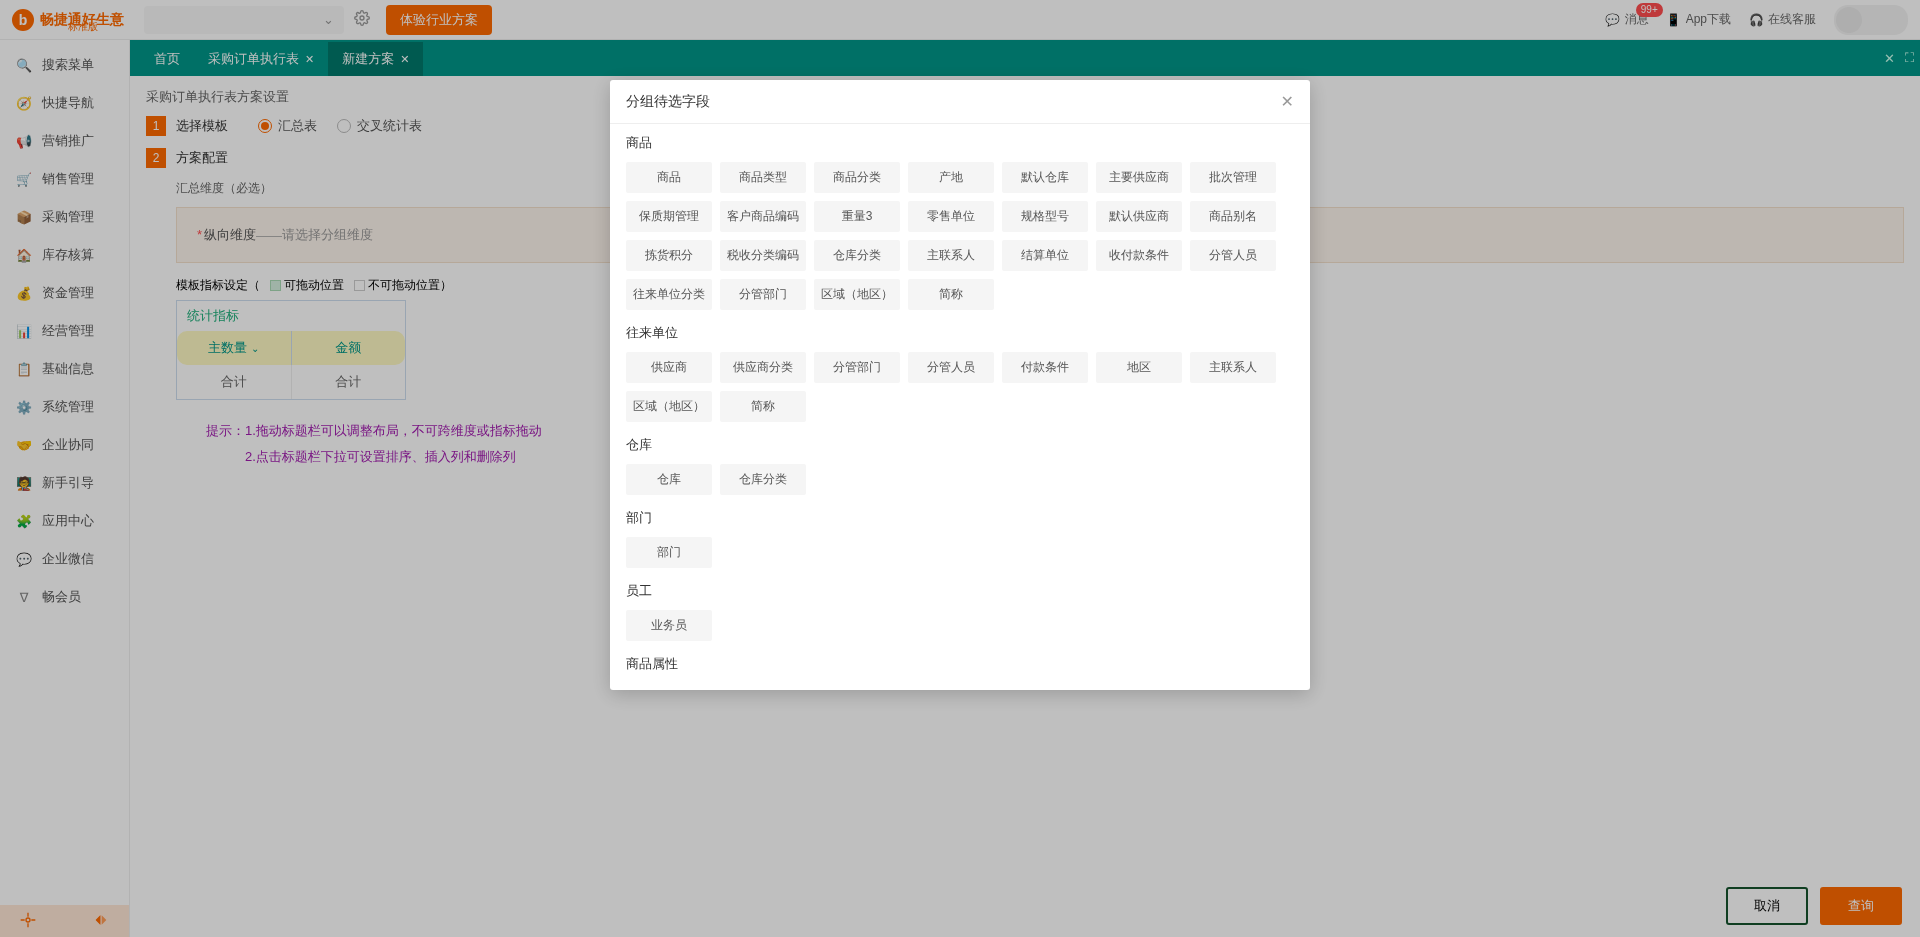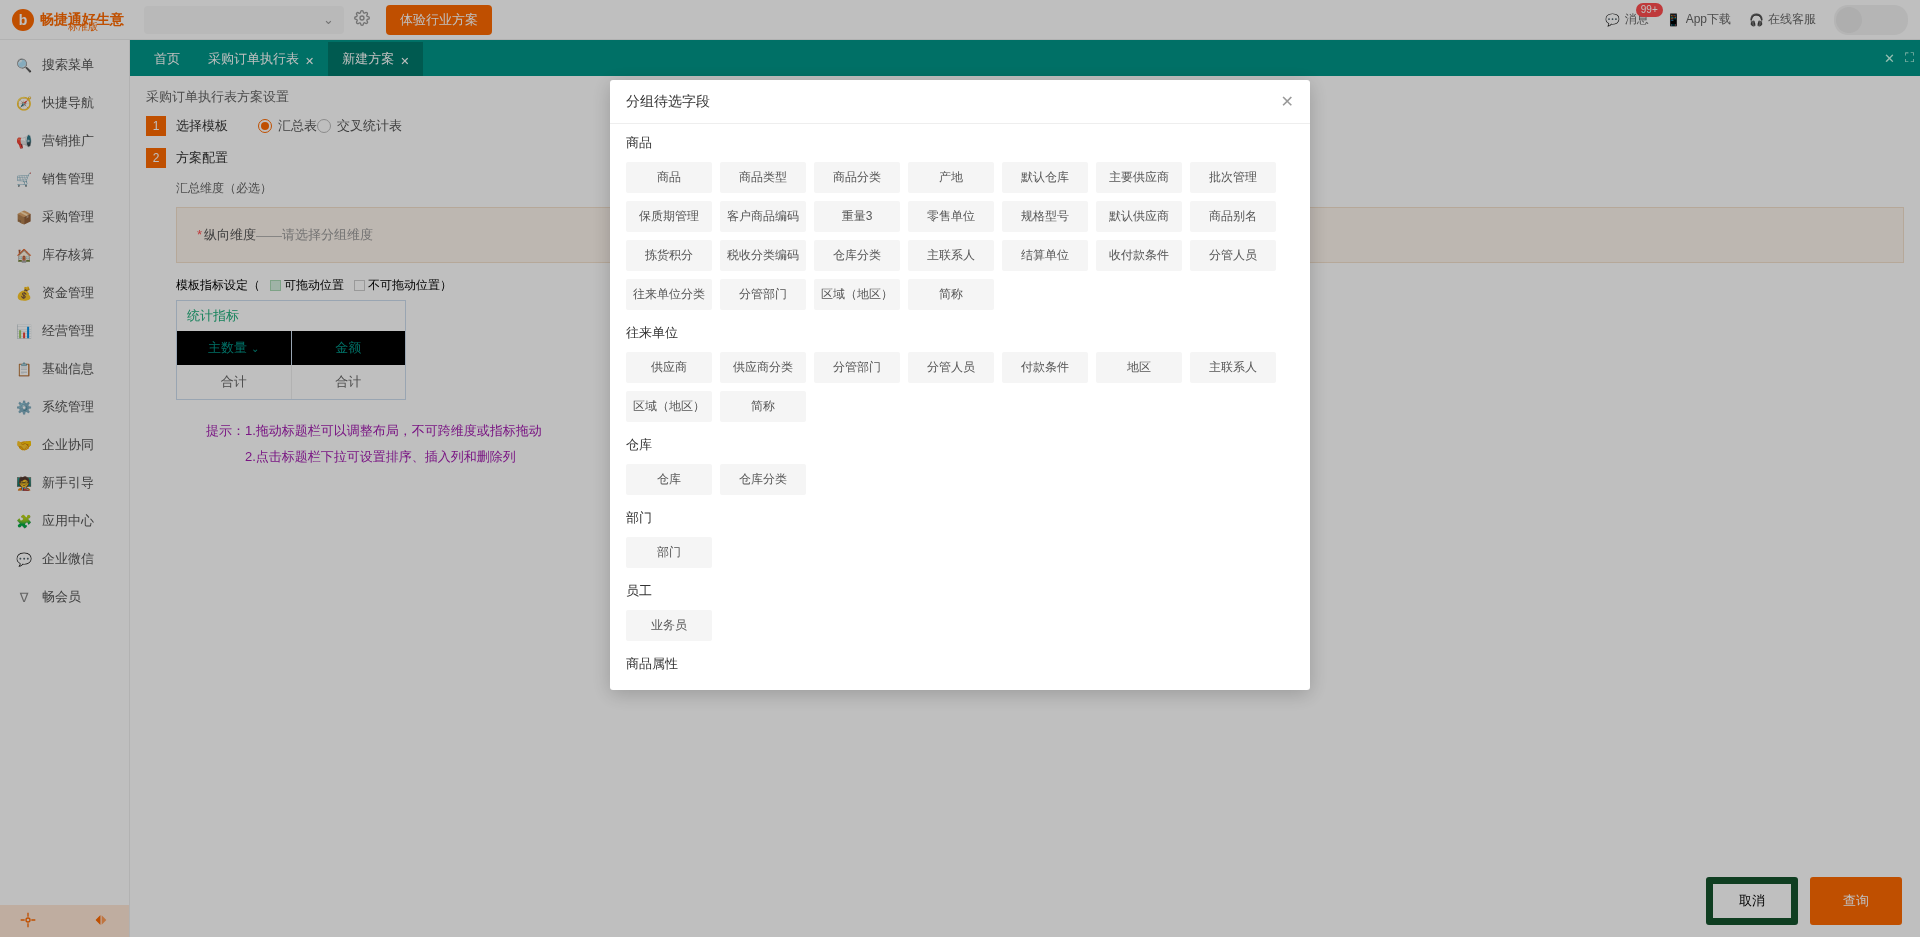--- a/index.html
+++ b/index.html
@@ -26,64 +26,64 @@
 
 .body { flex: 1; display: flex; min-height: 0; }
 .sidebar { width: 130px; background: #fff; border-right: 1px solid #eee; padding-top: 6px; display: flex; flex-direction: column; }
 .sidebar .sb-list { flex: 1; }
 .sb-item { display: flex; align-items: center; gap: 10px; padding: 10px 16px; color: #555; cursor: pointer; font-size: 13px; }
 .sb-item .ico { width: 16px; height: 16px; display: inline-flex; align-items: center; justify-content: center; color: #888; }
 .sb-bottom { height: 32px; background: #ffe7d6; display: flex; align-items: center; justify-content: space-between; padding: 0 20px; color: #ff6a00; }
 
 .main { flex: 1; display: flex; flex-direction: column; min-width: 0; }
 .tabs { height: 36px; background: #009688; display: flex; align-items: flex-end; color: #fff; padding-left: 10px; position: relative; }
-.tab { padding: 8px 14px; font-size: 13px; cursor: pointer; display: flex; align-items: flex-end; gap: 6px; }
+.tab { padding: 8px 14px; font-size: 13px; cursor: pointer; display: flex; align-items: center; gap: 6px; }
 .tab.active { background: #00796b; }
 .tab .close { font-size: 11px; }
 .tabs-right { position: absolute; right: 6px; top: 0; height: 100%; display: flex; align-items: center; gap: 10px; color: #cfe; }
 .tabs-right span { cursor: pointer; }
 
 .content { flex: 1; background: #fff; padding: 12px 16px; overflow: auto; position: relative; }
 .breadcrumb { color: #666; font-size: 13px; margin-bottom: 10px; }
 .step-line { display: flex; align-items: center; gap: 10px; margin-bottom: 12px; }
 .step-num { width: 20px; height: 20px; background: #ff6a00; color: #fff; display: inline-flex; align-items: center; justify-content: center; font-size: 12px; }
 .step-label { font-size: 13px; font-weight: 500; color: #333; }
-.radio-group { display: flex; align-items: center; margin-left: 20px; }
+.radio-group { display: flex; align-items: center; gap: 20px; margin-left: 20px; }
 .radio { display: flex; align-items: center; gap: 6px; cursor: pointer; color: #555; }
 .radio .r { width: 14px; height: 14px; border: 1px solid #bbb; border-radius: 50%; display: inline-flex; align-items: center; justify-content: center; }
 .radio.checked .r { border-color: #ff6a00; }
 .radio.checked .r::after { content: ""; width: 8px; height: 8px; background: #ff6a00; border-radius: 50%; }
 
 .section { margin-left: 30px; margin-top: 4px; }
 .sec-title { color: #666; font-size: 12px; margin: 10px 0; }
 .dim-box { background: #fdf4ec; border: 1px solid #f3e0cc; padding: 18px 20px; margin-bottom: 14px; width: 100%; }
 .dim-row { display: flex; align-items: center; color: #555; }
 .dim-row .req { color: #ff4d4f; margin-right: 2px; }
 .dim-row .dash { color: #aaa; }
 .dim-row .hint { color: #999; }
-.template-head { background: #000000; display: flex; }
+.template-head { background: #fef9c3; display: flex; border-radius: 10px; }
 .template-head .sel { color: #009688; padding: 8px 0; flex: 1; display:flex; align-items:center; justify-content:center; position:relative; gap:4px; }
 .template-head .sel.border-r { border-right: 1px solid #cde; }
 .template-head .chev { font-size: 10px; color: #009688; }
 .template-row { display: flex; }
 .template-row > div { flex: 1; padding: 8px 0; text-align: center; color: #666; }
 .template-row > div.border-r { border-right: 1px solid #eee; }
 .template-hint { color: #a21caf; font-size: 13px; margin-top: 18px; margin-left: 30px; line-height: 2; }
 
 .template-indicator-label { display: flex; gap: 10px; color: #000000; font-size: 12px; margin: 12px 0 6px 0; }
 .legend-box { display: inline-block; width: 11px; height: 11px; border: 1px solid #ccc; margin-right: 3px; vertical-align: middle; }
 .legend-box.green { background: #d4efdf; border-color: #a8dab5; }
 .stat-label { color: #1eae7a; padding: 6px 10px; }
 .stat-wrap { border: 1px solid #cde; width: 230px; }
 
 .save-row { margin-top: 14px; display: flex; align-items: center; gap: 6px; color: #666; font-size: 13px; margin-left: 0; flex-direction: column; }
 .chk { width: 14px; height: 14px; border: 1px solid #bbb; display: inline-block; }
 
 .footer { position: absolute; bottom: 12px; right: 18px; display: flex; gap: 12px; }
-.btn { padding: 8px 26px; border-radius: 3px; border: 7px solid #14532d; background: #fff; cursor: pointer; font-size: 13px; }
+.btn { padding: 8px 26px; border-radius: 3px; border: 2px solid #14532d; background: #fff; cursor: pointer; font-size: 13px; }
 .btn.primary { background: #ff6a00; color: #fff; border-color: #ff6a00; }
 
 
 .overlay { position: fixed; inset: 0; background: rgba(0,0,0,0.25); display: flex; align-items: flex-start; justify-content: center; padding-top: 80px; }
 .modal { width: 700px; background: #fff; border-radius: 3px; box-shadow: 0 4px 20px rgba(0,0,0,0.2); display: flex; flex-direction: column; max-height: 610px; }
 .modal-head { display: flex; align-items: center; justify-content: space-between; padding: 12px 16px; border-bottom: 1px solid #eee; }
 .modal-title { font-size: 14px; color: #333; }
 .modal-close { color: #999; cursor: pointer; font-size: 16px; }
 .modal-body { padding: 10px 16px 6px 16px; overflow-y: auto; flex: 1; }
 .modal-body::-webkit-scrollbar { width: 8px; }

